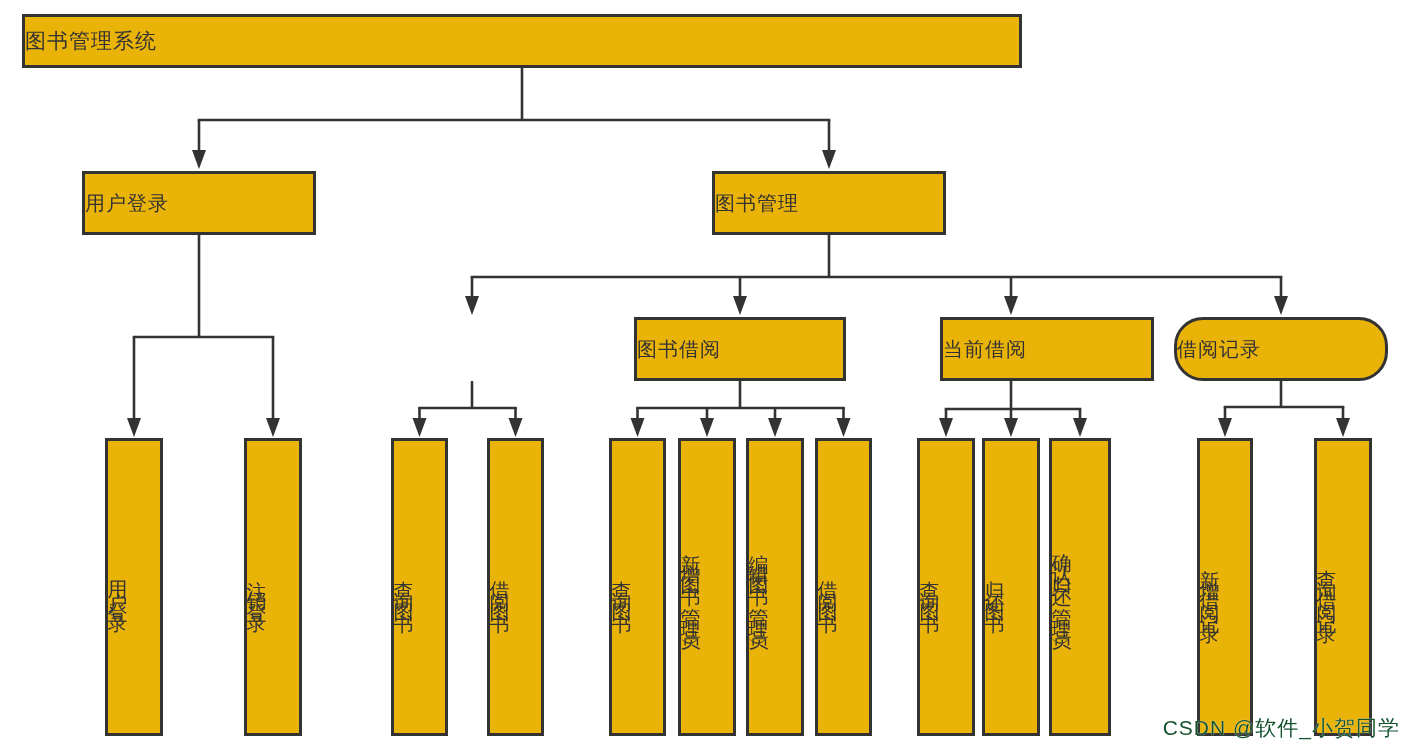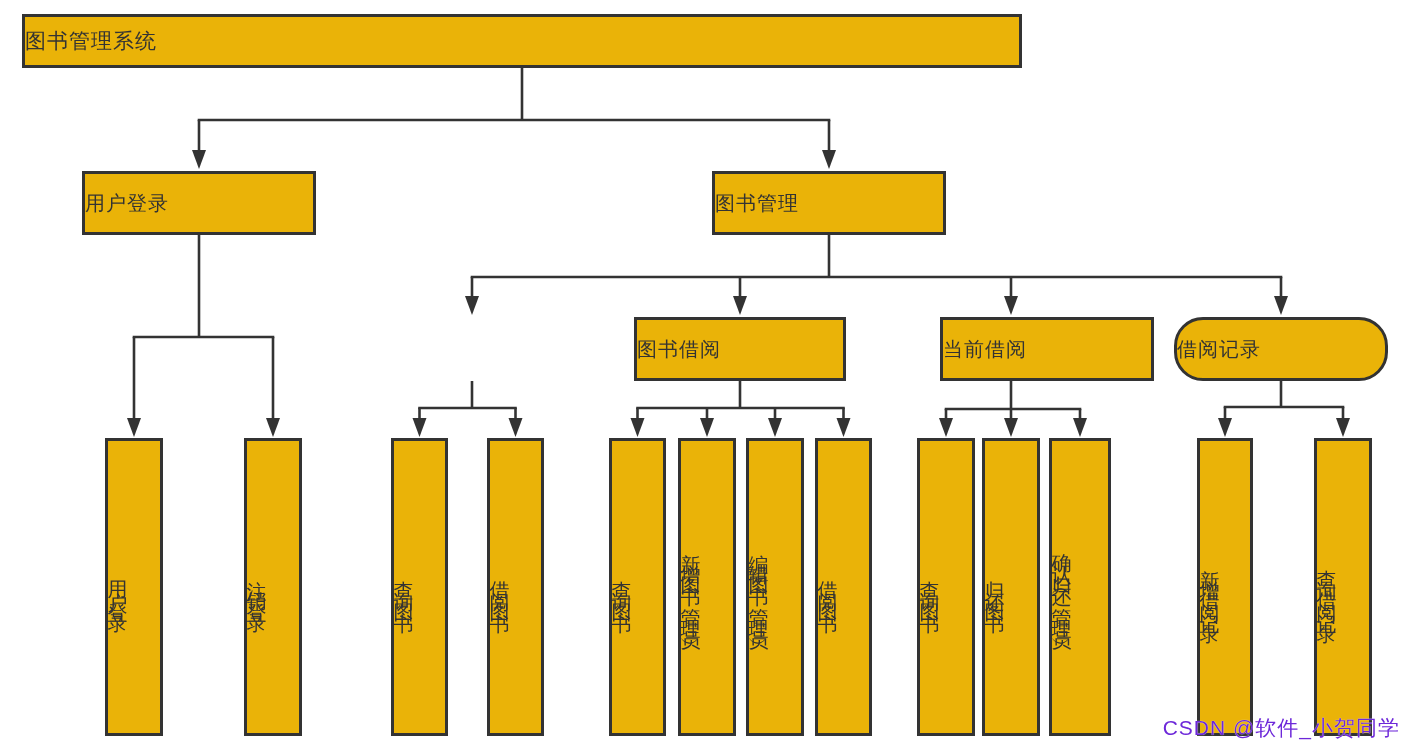--- a/index.html
+++ b/index.html
@@ -32,21 +32,21 @@
     text-orientation:mixed;
     letter-spacing:11px;
     line-height:1;
     font-size:20px;
     white-space:normal;
   }
   .watermark{
     position:absolute;
     right:5px;bottom:5px;
     font-size:21px;
-    color:#6d28d9;
+    color:#14532d;
     letter-spacing:1px;
     z-index:5;
     text-shadow:0 0 1px #ffffff;
   }
 </style>
 </head>
 <body>
 
 <div id="stage">
 

